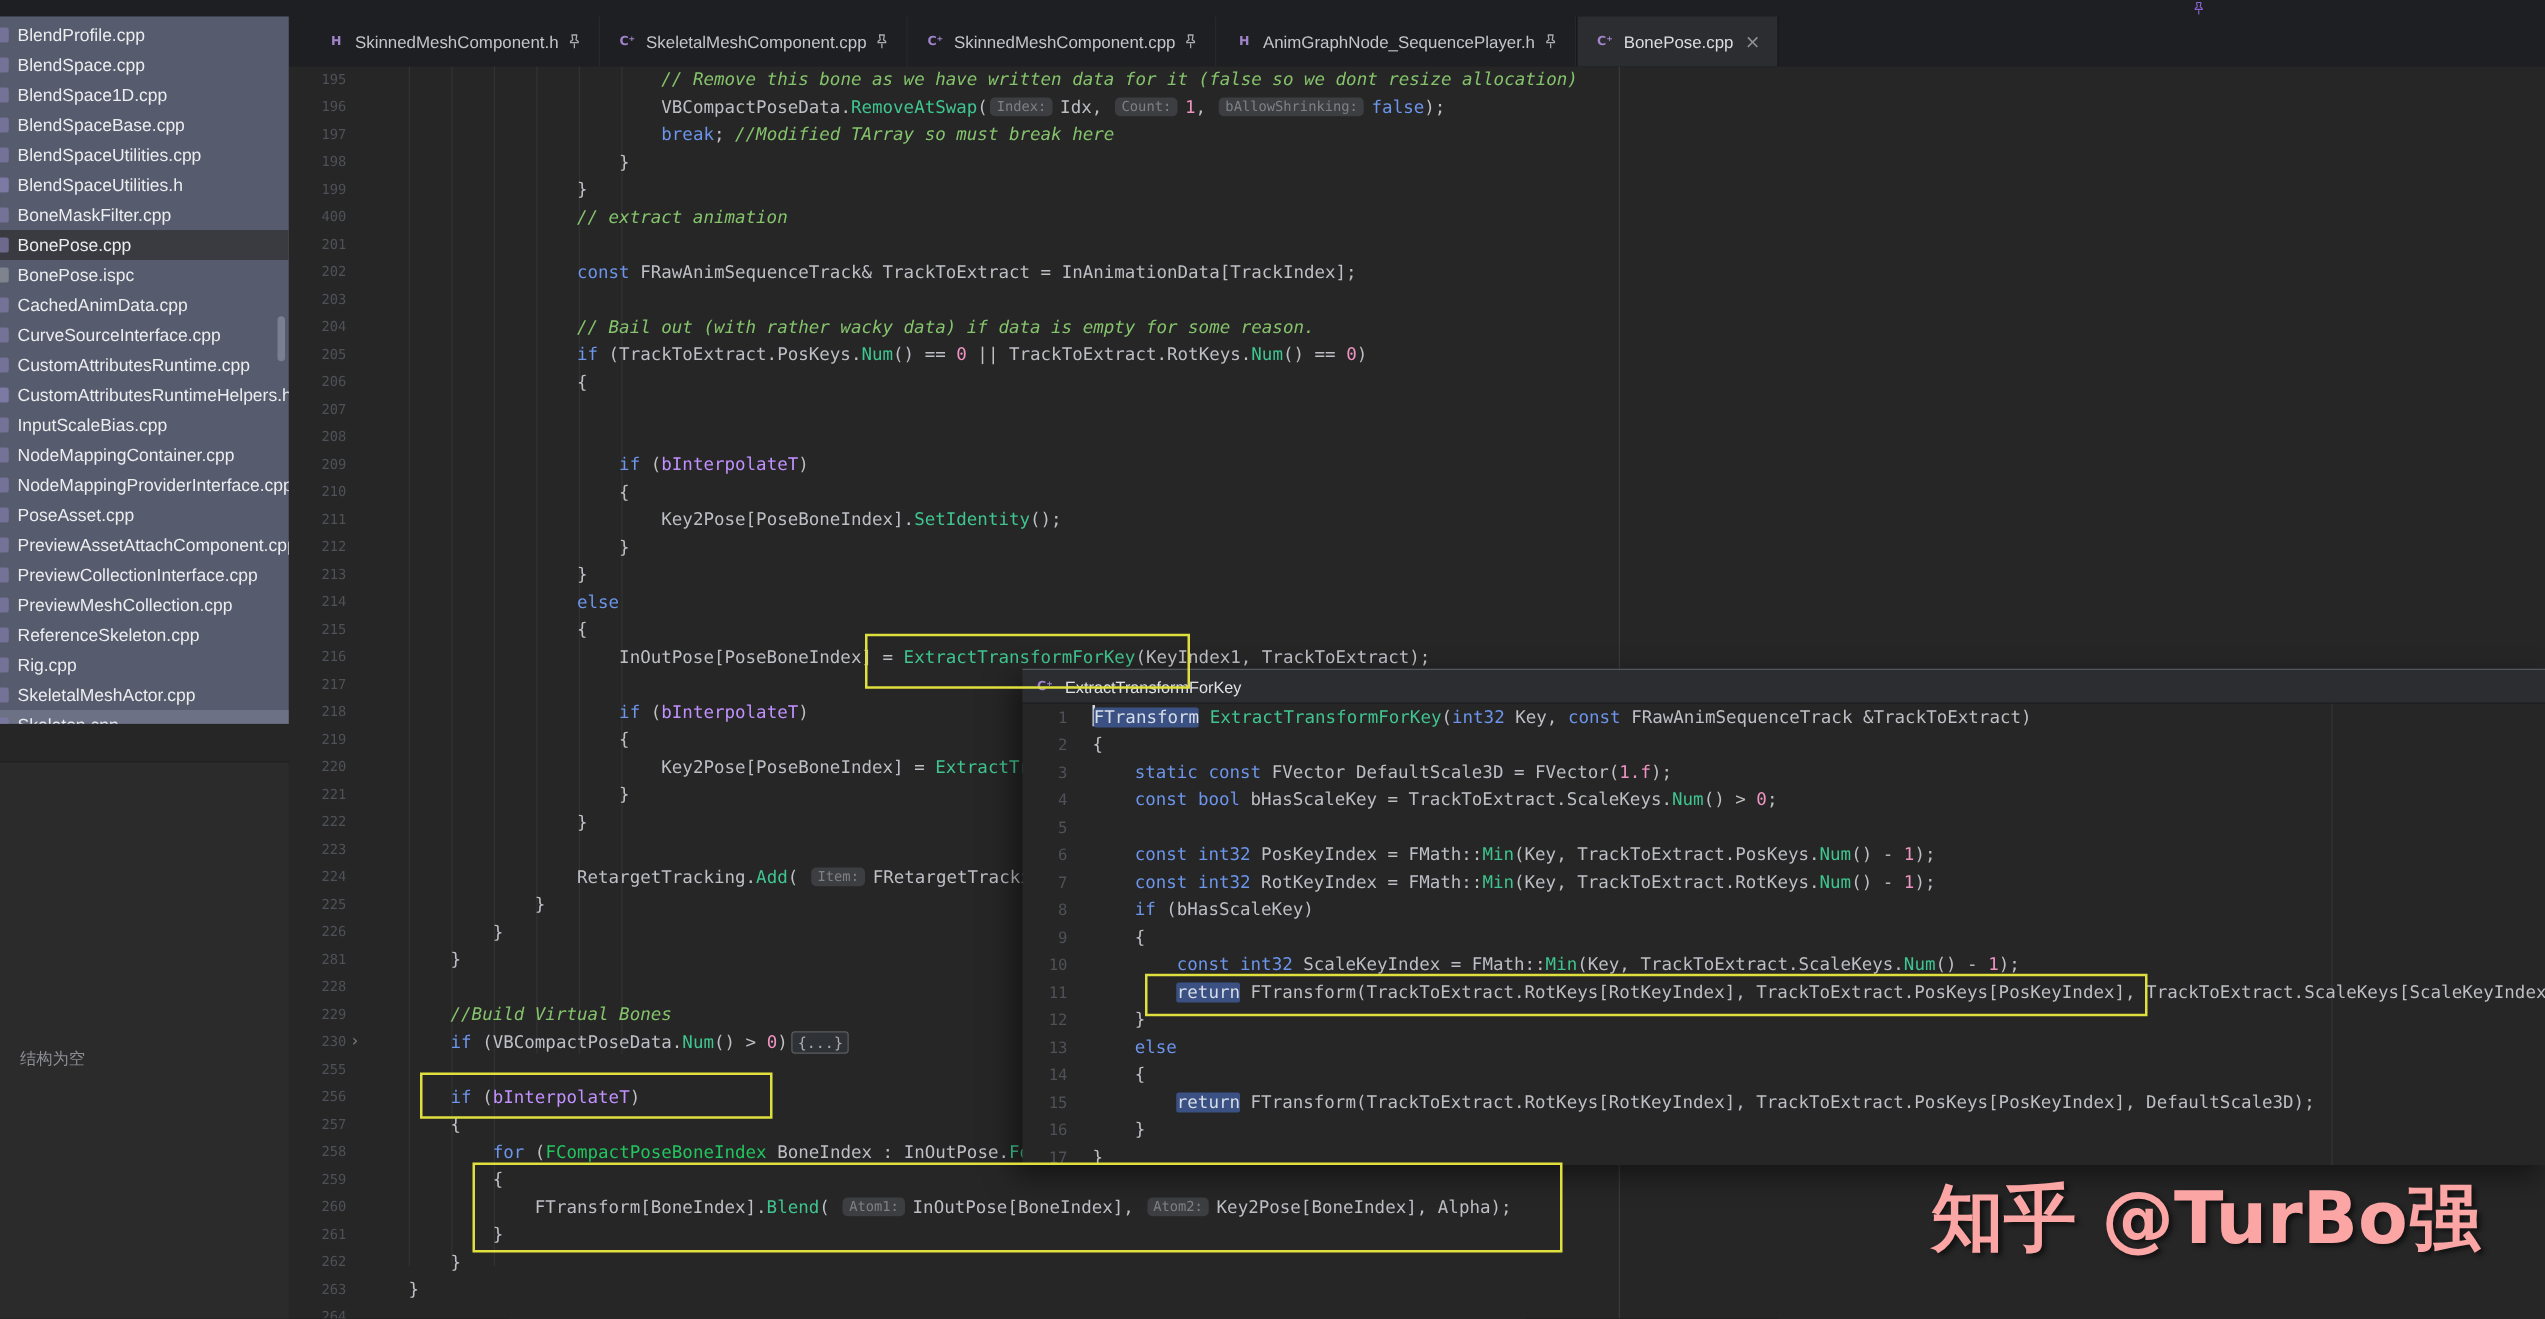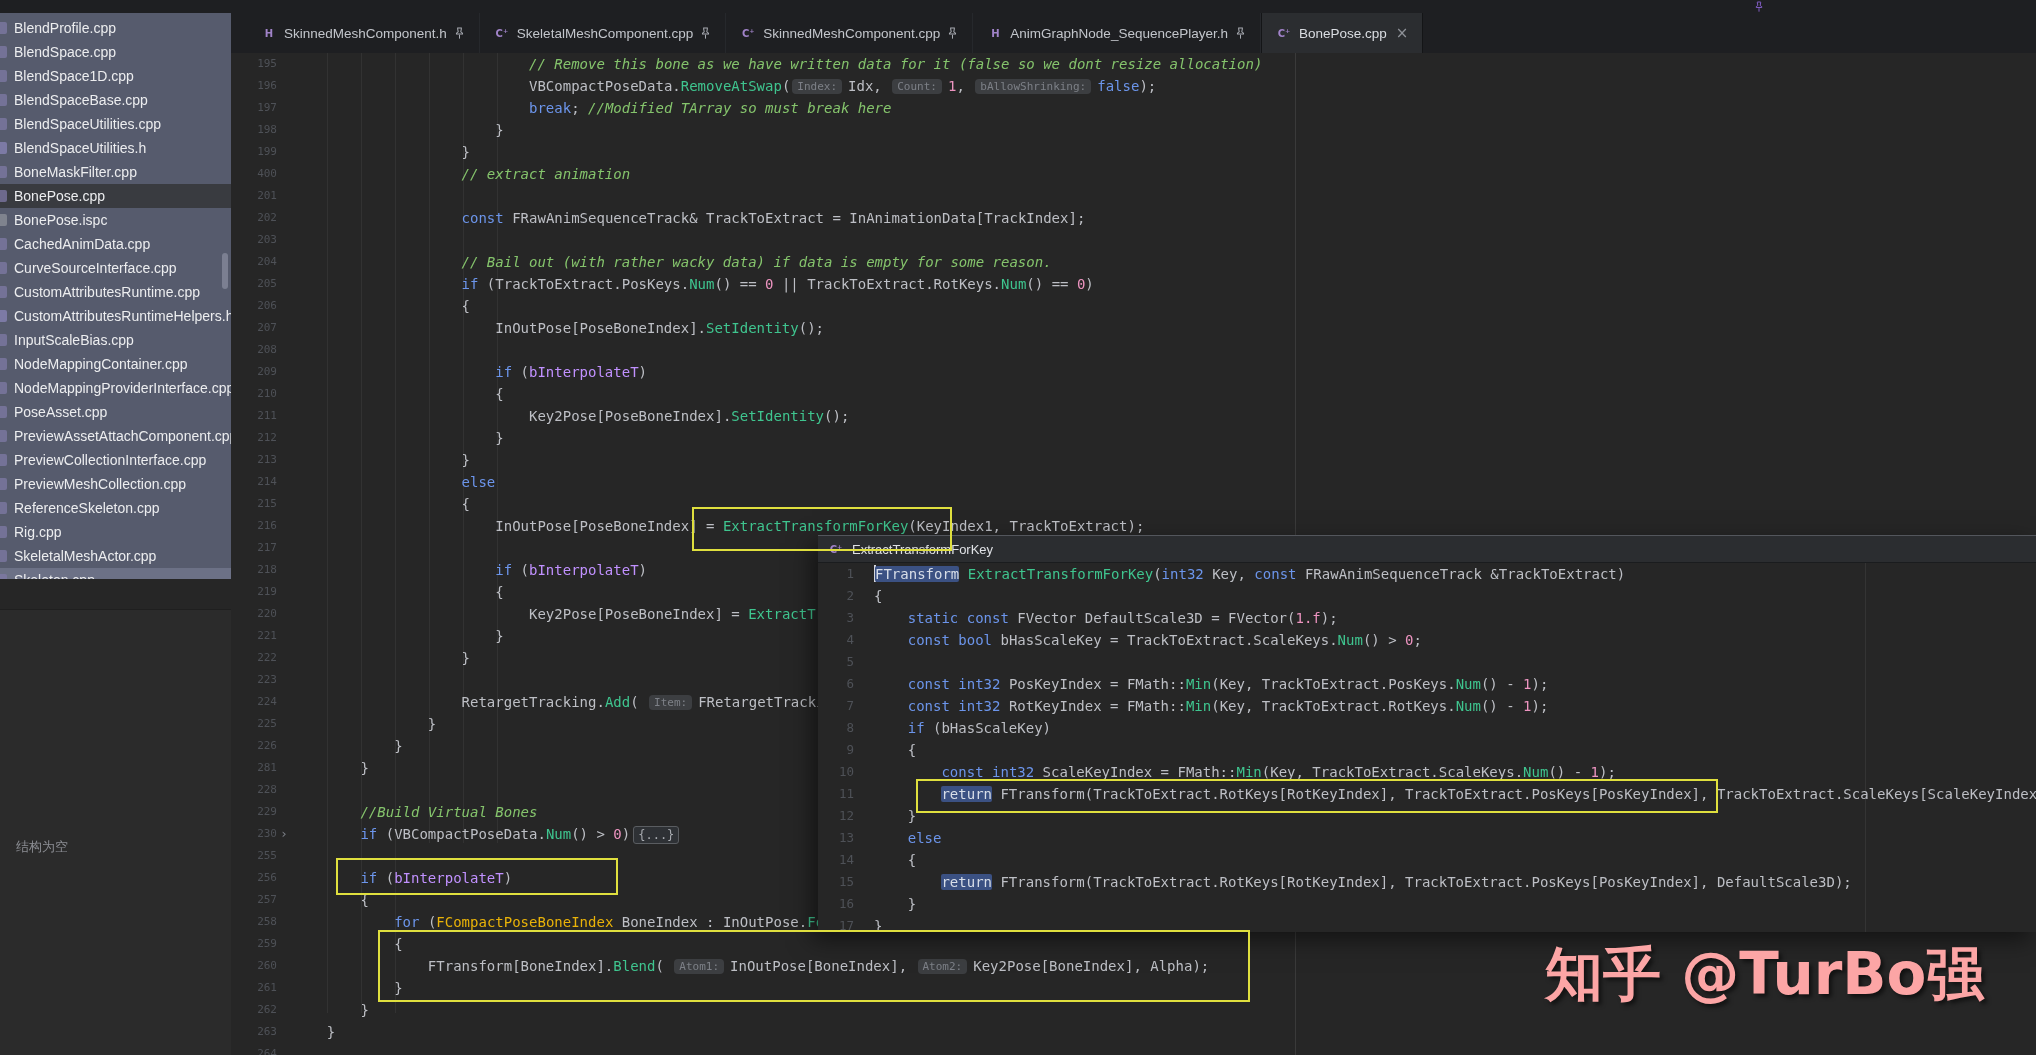--- a/index.html
+++ b/index.html
@@ -40,21 +40,21 @@
   .gut2{flex:none;width:16px;position:relative;}
   .foldarrow{position:absolute;left:3px;top:0;color:#7A7E85;font-size:13px;cursor:pointer;}
   .code{white-space:pre;}
   
   .sd{color:#BDBFC5;}
   .sk{color:#6C95EB;}
   .sm{color:#3FC58F;}
   .sn{color:#ED94C0;}
   .sc{color:#85C46C;font-style:italic;}
   .sv{color:#C191FF;}
-  .st{color:#eab308;}
+  .st{color:#22c55e;}
   .sh{display:inline-block;font-size:11px;line-height:15px;padding:0 5px;border-radius:4px;
       background:#3C3E41;color:#7D8087;margin:0 6px 0 2px;vertical-align:1px;font-style:normal;}
   .so{background:#3B5183;border-radius:2px;color:#D8DEE8;}
   .sf{display:inline-block;font-size:12px;line-height:16px;border:1px solid #5A5D61;background:#2E3135;
       border-radius:3px;padding:0 4px;margin-left:3px;color:#A8ABB0;}
   .scaret{display:inline-block;width:2px;height:17px;background:#D5D8DE;vertical-align:-3px;margin-right:-1px;}
   
   #peek{position:absolute;left:818px;top:535px;width:1218px;height:397px;z-index:5;
         background:#262626;box-shadow:-6px 8px 22px rgba(0,0,0,.5);}
   #peekhead{height:28px;background:#2B2D30;border-top:1px solid #53565C;border-bottom:1px solid #1A1C1E;
@@ -308,21 +308,20 @@
           <span class="code"><span class="sd">                    </span><span class="sk">if</span><span class="sd"> (TrackToExtract.PosKeys.</span><span class="sm">Num</span><span class="sd">() == </span><span class="sn">0</span><span class="sd"> || TrackToExtract.RotKeys.</span><span class="sm">Num</span><span class="sd">() == </span><span class="sn">0</span><span class="sd">)</span></span>
         </div>
         <div class="row">
           <span class="ln">206</span>
           <span class="gut2"></span>
           <span class="code"><span class="sd">                    </span><span class="sd">{</span></span>
         </div>
         <div class="row">
           <span class="ln">207</span>
           <span class="gut2"></span>
-          <span class="code"><span class="sd">                        </span><span class="sd">InOutPose[PoseBoneIndex].</span><span class="sm">SetIdentity</span><span class="sd">();</span></span>
         </div>
         <div class="row">
           <span class="ln">208</span>
           <span class="gut2"></span>
           <span class="code"><span class="sd"></span></span>
         </div>
         <div class="row">
           <span class="ln">209</span>
           <span class="gut2"></span>
           <span class="code"><span class="sd">                        </span><span class="sk">if</span><span class="sd"> (</span><span class="sv">bInterpolateT</span><span class="sd">)</span></span>

